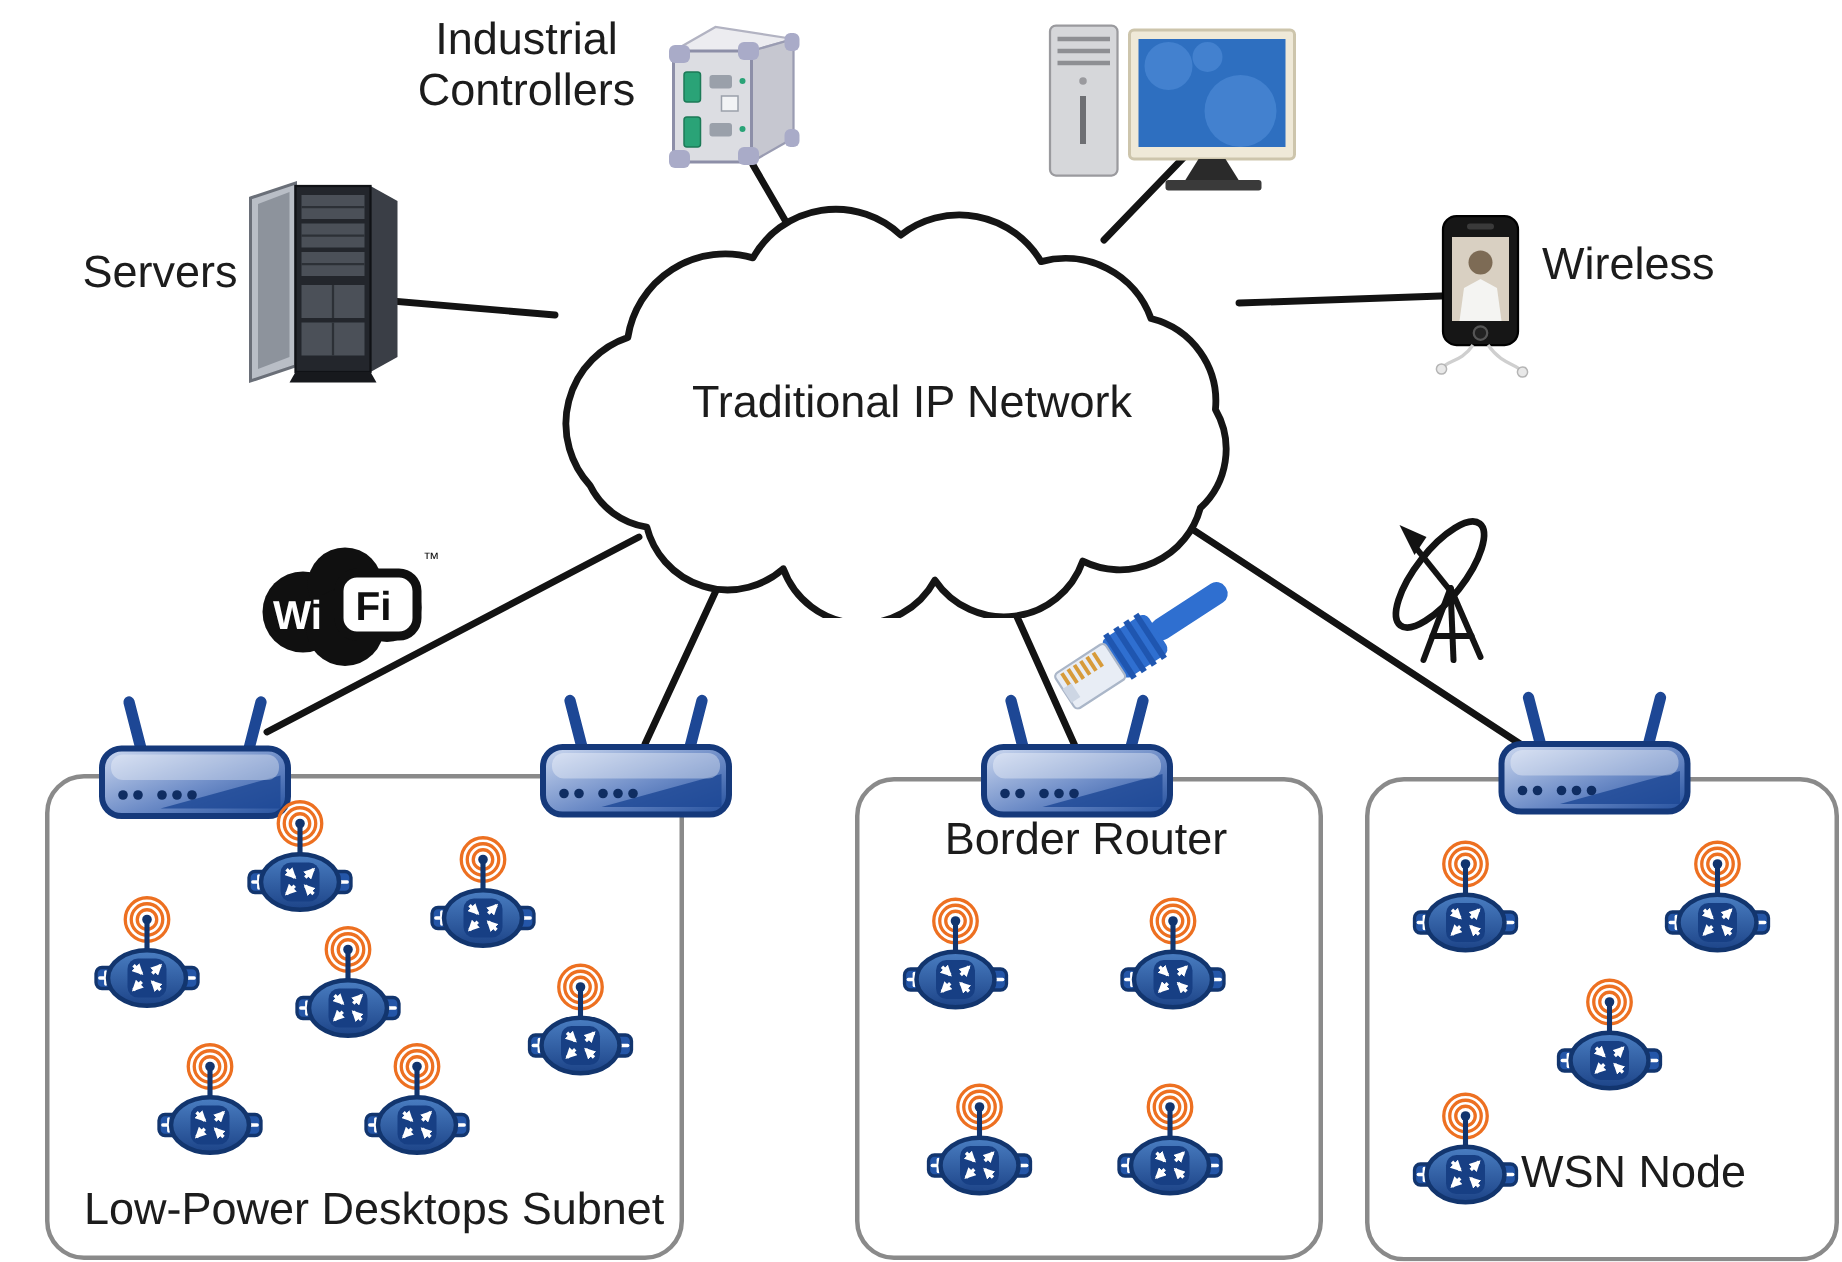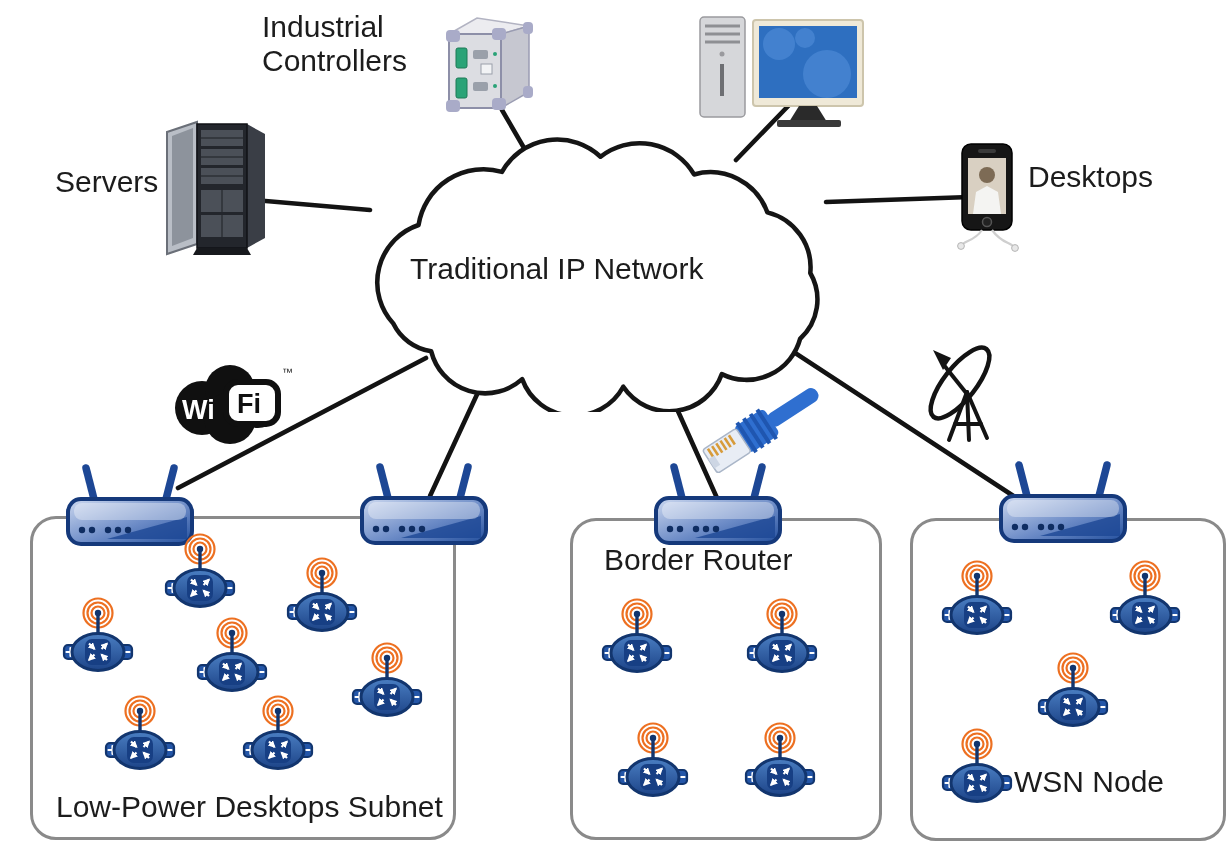--- a/index.html
+++ b/index.html
@@ -1,21 +1,21 @@
 <!DOCTYPE html>
 <html><head>
 <meta charset="utf-8">
 <style>
   html,body{margin:0;padding:0;background:#ffffff;}
   #stage{position:relative;width:1228px;height:841px;background:#ffffff;overflow:hidden;
          font-family:"Liberation Sans", sans-serif;}
   .abs{position:absolute;}
   .lbl{position:absolute;color:#1c1c1c;font-size:30px;font-weight:500;letter-spacing:0px;
        white-space:nowrap;z-index:7;}
-  .lbl.center{text-align:left;white-space:normal;line-height:1.12;}
+  .lbl.center{text-align:center;white-space:normal;line-height:1.12;}
   .subnet-box{position:absolute;background:#ffffff;border:3px solid #8a8a8a;border-radius:26px;z-index:2;}
   #links{position:absolute;left:0;top:0;z-index:1;}
   #cloud-wrap{z-index:3;}
   .devz{z-index:4;}
   #router-layer .router-svg{position:absolute;width:130px;height:88px;z-index:5;}
   #node-layer .node-svg{position:absolute;width:72px;height:86px;z-index:6;}
 </style>
 </head>
 <body>
 
@@ -35,21 +35,21 @@
   <div class="subnet-box" style="left:30px;top:516px;width:420px;height:318px;"></div>
   <div class="subnet-box" style="left:570px;top:518px;width:306px;height:316px;"></div>
   <div class="subnet-box" style="left:910px;top:518px;width:310px;height:317px;"></div>
 
   <svg id="cloud-wrap" class="abs" style="left:348px;top:134px;" width="500" height="278" viewBox="60 40 380 220">
     <path d="M88,190 a48,48 0 0 1 20,-78 a52,52 0 0 1 66,-42 a50,50 0 0 1 78,-12
              a50,50 0 0 1 74,14 a48,48 0 0 1 58,30 a45,45 0 0 1 34,48
              a42,42 0 0 1 -8,52 a44,44 0 0 1 -62,28 a44,44 0 0 1 -78,10
              a44,44 0 0 1 -80,-6 a44,44 0 0 1 -72,-22 a40,40 0 0 1 -30,-22 z" fill="#ffffff" stroke="#151515" stroke-width="3.6" stroke-linejoin="round"></path>
   </svg>
-  <div class="lbl center" style="left:410px;top:252px;width:360px;font-size:30px;">Traditional IP Network</div>
+  <div class="lbl center" style="left:428px;top:252px;width:360px;font-size:30px;">Traditional IP Network</div>
 
   <svg class="abs devz" style="left:163px;top:118px;" width="110" height="140" viewBox="0 0 110 140">
     <polygon points="4,14 34,4 34,126 4,136" fill="#b9bec6" stroke="#6a6f78" stroke-width="2"></polygon>
     <polygon points="9,18 30,10 30,120 9,128" fill="#8d939c"></polygon>
     <polygon points="84,6 102,16 102,120 84,130" fill="#3a3e46"></polygon>
     <rect x="34" y="6" width="50" height="124" fill="#23262c" stroke="#101216" stroke-width="1.5"></rect>
     <g fill="#4b5058">
       <rect x="38" y="12" width="42" height="16"></rect>
         <rect x="38" y="31" width="42" height="16"></rect>
       <rect x="38" y="50" width="42" height="16"></rect>
@@ -113,21 +113,21 @@
     <rect x="6" y="2" width="50" height="86" rx="9" fill="#161616" stroke="#000" stroke-width="1.5"></rect>
     <rect x="12" y="16" width="38" height="56" fill="#d9d0c2"></rect>
     <rect x="22" y="7" width="18" height="4" rx="2" fill="#3a3a3a"></rect>
     <circle cx="31" cy="33" r="8" fill="#7d6b55"></circle>
     <polygon points="17,72 45,72 42,50 31,44 20,50" fill="#f4f4f2"></polygon>
     <circle cx="31" cy="80" r="4.5" fill="#222" stroke="#555" stroke-width="1.5"></circle>
     <path d="M26,88 C 18,100 8,98 5,104 M36,88 C 46,102 55,100 59,106" stroke="#cfcfcf" stroke-width="2.2" fill="none"></path>
     <circle cx="5" cy="104" r="3.4" fill="#e8e8e8" stroke="#b5b5b5" stroke-width="1"></circle>
     <circle cx="59" cy="106" r="3.4" fill="#e8e8e8" stroke="#b5b5b5" stroke-width="1"></circle>
   </svg>
-  <div class="lbl" style="left:1028px;top:160px;">Desktops</div>
+  <div class="lbl" style="left:1028px;top:160px;">Wireless</div>
 
   <svg class="abs devz" style="left:168px;top:360px;" width="130" height="92" viewBox="0 0 130 92">
     <g fill="#101010">
       <circle cx="34" cy="48" r="27"></circle>
         <circle cx="62" cy="30" r="25"></circle>
       <circle cx="90" cy="45" r="23"></circle>
         <circle cx="62" cy="58" r="26"></circle>
     </g>
     <rect x="58" y="22" width="52" height="42" rx="12" fill="#ffffff" stroke="#101010" stroke-width="6"></rect>
     <text x="14" y="59" font-size="27" font-weight="bold" fill="#ffffff">Wi</text>

